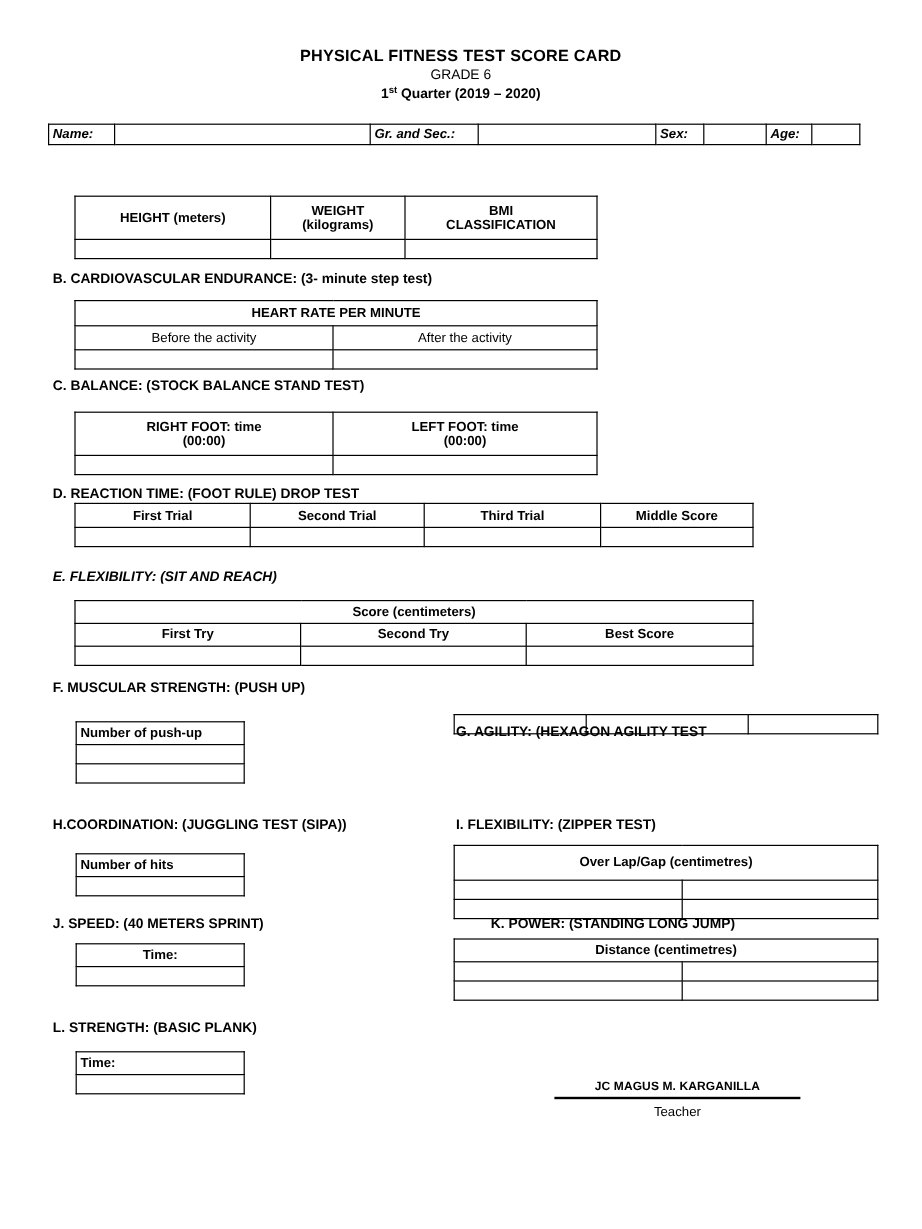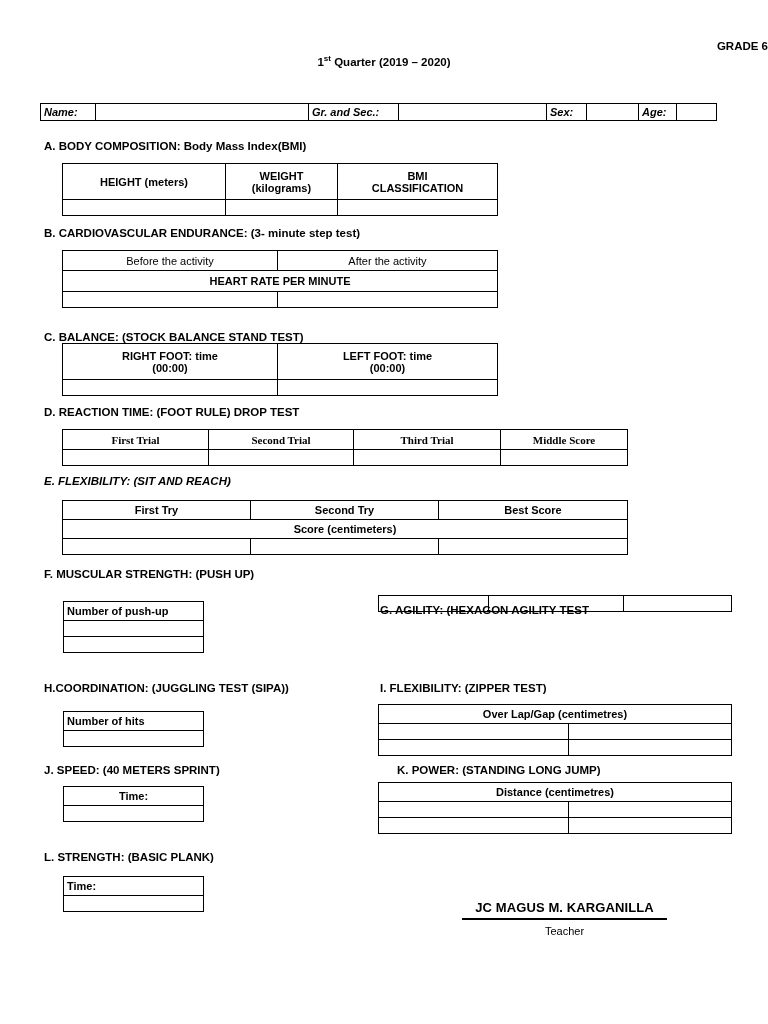--- a/index.html
+++ b/index.html
@@ -31,23 +31,22 @@
     text-align: center;
   }
   .doc-title {
     font-size: 13.5px;
     font-weight: bold;
     letter-spacing: 0.2px;
     line-height: 17px;
   }
   .doc-sub1 {
     font-size: 11.5px;
-    font-weight: bold;
+    font-weight: normal;
     line-height: 16px;
-    text-align: right;
   }
   .doc-sub2 {
     font-size: 11.5px;
     font-weight: bold;
     line-height: 16px;
   }
   .doc-sub2 sup {
     font-size: 8px;
     vertical-align: super;
     line-height: 0;
@@ -101,21 +100,21 @@
 
   
   .sig {
     position: absolute;
     left: 462px;
     top: 900px;
     width: 205px;
     text-align: center;
   }
   .sig-name {
-    font-size: 13px;
+    font-size: 10px;
     font-weight: bold;
     letter-spacing: 0.1px;
     padding-bottom: 3px;
     text-align: center;
   }
   .sig-rule {
     border-bottom: 2.2px solid #000000;
     height: 0;
     margin-bottom: 5px;
   }
@@ -123,20 +122,21 @@
     font-size: 11px;
     font-weight: normal;
   }
 </style>
 </head>
 <body>
 
 <div class="page">
 
   <div class="doc-header">
+    <div class="doc-title">PHYSICAL FITNESS TEST SCORE CARD</div>
     <div class="doc-sub1">GRADE 6</div>
     <div class="doc-sub2"><span>1</span><sup>st</sup><span> Quarter (2019 – 2020)</span></div>
   </div>
 
   <div class="info-row">
     <table class="ft">
       <colgroup>
         <col style="width:55px">
           <col style="width:213px">
         <col style="width:90px">
@@ -154,21 +154,20 @@
         <td></td>
         <td>Sex:</td>
         <td></td>
         <td>Age:</td>
         <td></td>
       </tr>
     </tbody>
       </table>
   </div>
 
-  <div class="sec-head" style="left:44px; top:140px;">A. BODY COMPOSITION: Body Mass Index(BMI)</div>
   <div class="tbl" style="left:62px; top:163px;">
     <table class="ft" style="width:435px">
       <colgroup>
           <col style="width:163px">
           <col style="width:112px">
           <col style="width:160px">
         </colgroup>
       <tbody>
           <tr>
         <td class="b ctr bot" style="height:36px">HEIGHT (meters)</td>
@@ -186,56 +185,56 @@
 
   <div class="sec-head" style="left:44px; top:227px;">B. CARDIOVASCULAR ENDURANCE: (3- minute step test)</div>
   <div class="tbl" style="left:62px; top:250px;">
     <table class="ft" style="width:435px">
       <colgroup>
           <col style="width:215px">
           <col style="width:220px">
         </colgroup>
       <tbody>
           <tr>
+        <td class="b ctr" colspan="2" style="height:21px">HEART RATE PER MINUTE</td>
+      </tr>
+      <tr>
         <td class="ctr" style="height:20px">Before the activity</td>
         <td class="ctr" style="height:20px">After the activity</td>
       </tr>
       <tr>
-        <td class="b ctr" colspan="2" style="height:21px">HEART RATE PER MINUTE</td>
-      </tr>
-      <tr>
-        <td class="blank"></td>
-        <td class="blank"></td>
-      </tr>
-    </tbody>
-      </table>
-  </div>
-
-  <div class="sec-head" style="left:44px; top:331px;">C.  BALANCE: (STOCK BALANCE STAND TEST)</div>
+        <td class="blank"></td>
+        <td class="blank"></td>
+      </tr>
+    </tbody>
+      </table>
+  </div>
+
+  <div class="sec-head" style="left:44px; top:316px;">C.  BALANCE: (STOCK BALANCE STAND TEST)</div>
   <div class="tbl" style="left:62px; top:343px;">
     <table class="ft" style="width:435px">
       <colgroup>
           <col style="width:215px">
           <col style="width:220px">
         </colgroup>
       <tbody>
           <tr>
         <td class="b ctr" style="height:36px"><span>RIGHT FOOT: time</span><br><span>(00:00)</span></td>
         <td class="b ctr" style="height:36px"><span>LEFT FOOT: time</span><br><span>(00:00)</span></td>
       </tr>
       <tr>
         <td class="blank"></td>
         <td class="blank"></td>
       </tr>
     </tbody>
       </table>
   </div>
 
   <div class="sec-head" style="left:44px; top:406px;text-align:right;">D. REACTION TIME: (FOOT RULE) DROP TEST</div>
-  <div class="tbl" style="left:62px; top:429px;font-family:Liberation Serif, serif;">
+  <div class="tbl" style="left:62px; top:419px;">
     <table class="ft" style="width:565px">
       <colgroup>
           <col style="width:146px">
           <col style="width:145px">
           <col style="width:147px">
           <col style="width:127px">
         </colgroup>
       <tbody>
           <tr>
         <td class="b ctr" style="height:20px">First Trial</td>
@@ -256,28 +255,28 @@
   <div class="sec-head" style="left:44px; top:475px;font-style:italic;">E.  FLEXIBILITY: (SIT AND REACH)</div>
   <div class="tbl" style="left:62px; top:500px;">
     <table class="ft" style="width:565px">
       <colgroup>
           <col style="width:188px">
           <col style="width:188px">
           <col style="width:189px">
         </colgroup>
       <tbody>
           <tr>
+        <td class="b ctr" colspan="3" style="height:19px">Score (centimeters)</td>
+      </tr>
+      <tr>
         <td class="b ctr" style="height:19px">First Try</td>
         <td class="b ctr" style="height:19px">Second Try</td>
         <td class="b ctr" style="height:19px">Best Score</td>
       </tr>
       <tr>
-        <td class="b ctr" colspan="3" style="height:19px">Score (centimeters)</td>
-      </tr>
-      <tr>
         <td class="blank"></td>
         <td class="blank"></td>
         <td class="blank"></td>
       </tr>
     </tbody>
       </table>
   </div>
 
   <div class="sec-head" style="left:44px; top:568px;">F. MUSCULAR STRENGTH: (PUSH UP)</div>
   <div class="tbl" style="left:63px; top:601px;">
@@ -336,21 +335,21 @@
 
   <div class="sec-head" style="left:380px; top:682px;">I. FLEXIBILITY: (ZIPPER TEST)</div>
   <div class="tbl" style="left:378px; top:704px;">
     <table class="ft" style="width:353px">
       <colgroup>
           <col style="width:190px">
           <col style="width:163px">
         </colgroup>
       <tbody>
           <tr>
-        <td class="b ctr" colspan="2" style="height:19px">Over Lap/Gap (centimetres)</td>
+        <td class="b ctr" colspan="2" style="height:29px">Over Lap/Gap (centimetres)</td>
       </tr>
       <tr>
         <td class="blank"></td>
         <td class="blank"></td>
       </tr>
       <tr>
         <td class="blank"></td>
         <td class="blank"></td>
       </tr>
     </tbody>
@@ -367,21 +366,21 @@
           <tr>
         <td class="b ctr" style="height:19px">Time:</td>
       </tr>
       <tr>
         <td class="blank"></td>
       </tr>
     </tbody>
       </table>
   </div>
 
-  <div class="sec-head" style="left:372px; top:764px;padding-left:25px;">K. POWER: (STANDING LONG JUMP)</div>
+  <div class="sec-head" style="left:384px; top:764px;padding-left:25px;">K. POWER: (STANDING LONG JUMP)</div>
   <div class="tbl" style="left:378px; top:782px;">
     <table class="ft" style="width:353px">
       <colgroup>
           <col style="width:190px">
           <col style="width:163px">
         </colgroup>
       <tbody>
           <tr>
         <td class="b ctr" colspan="2" style="height:19px">Distance (centimetres)</td>
       </tr>

